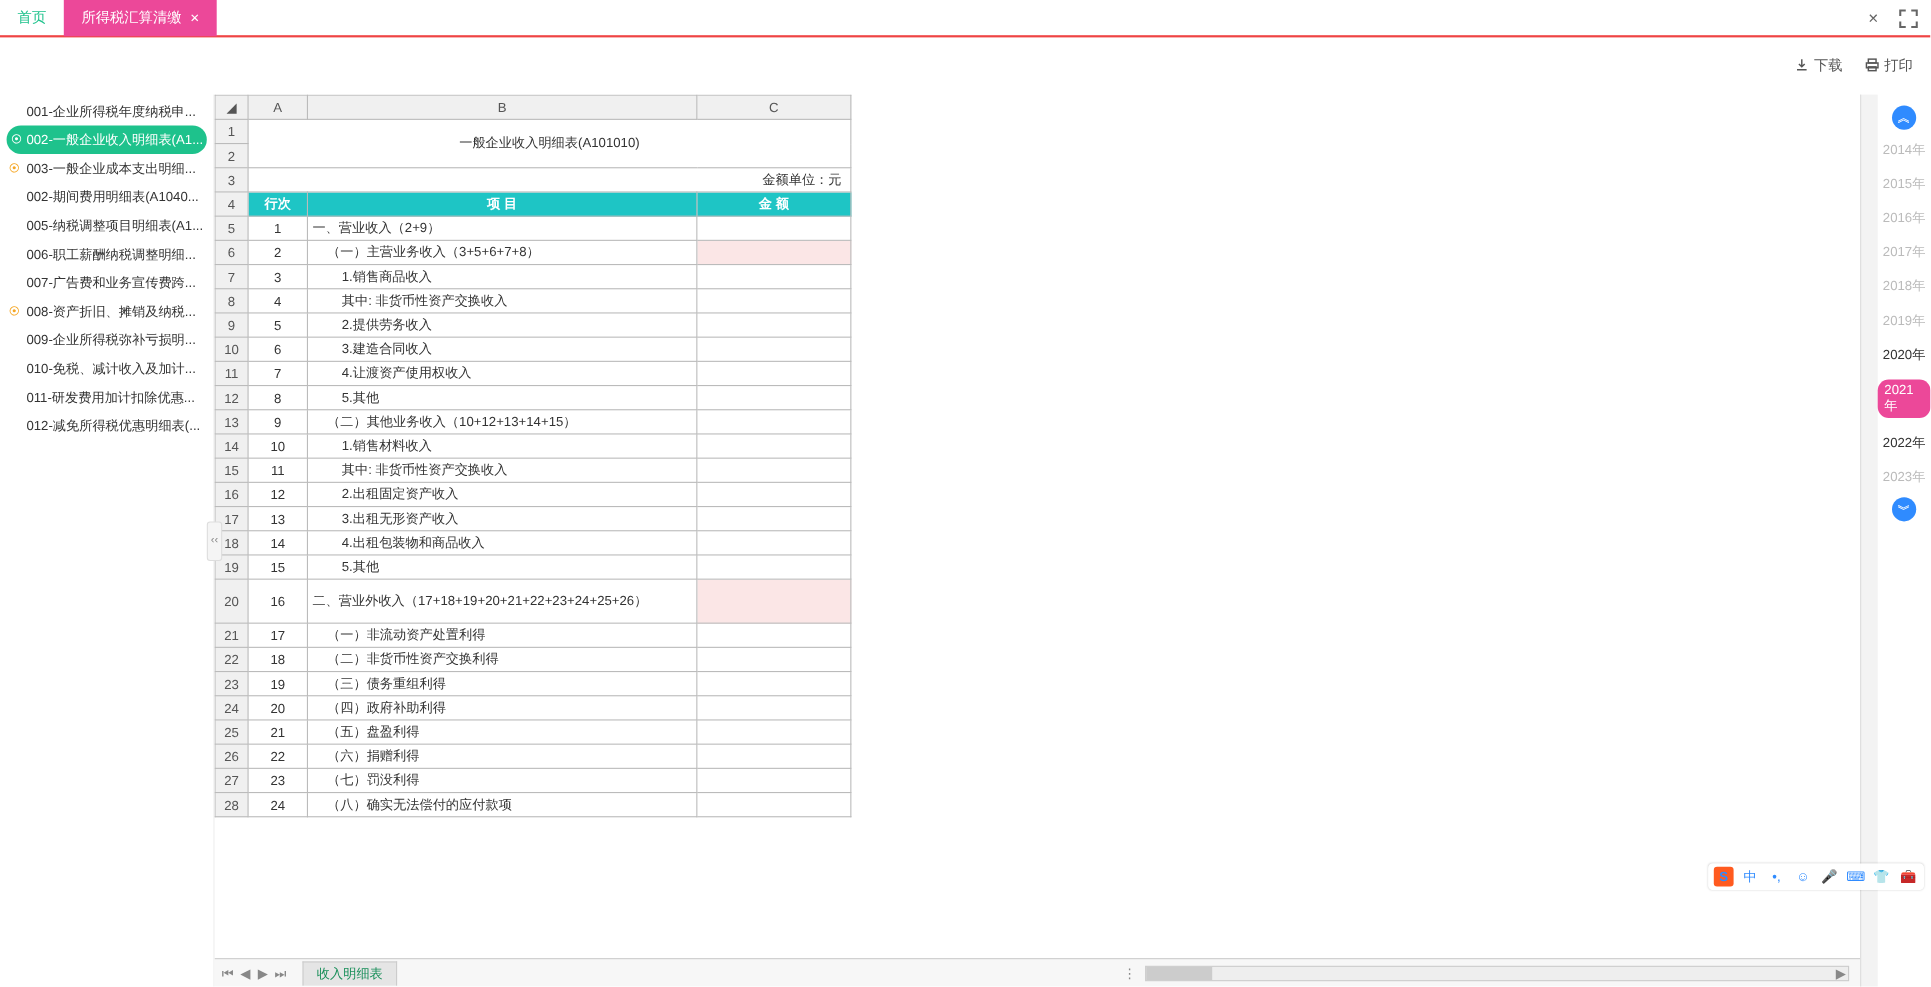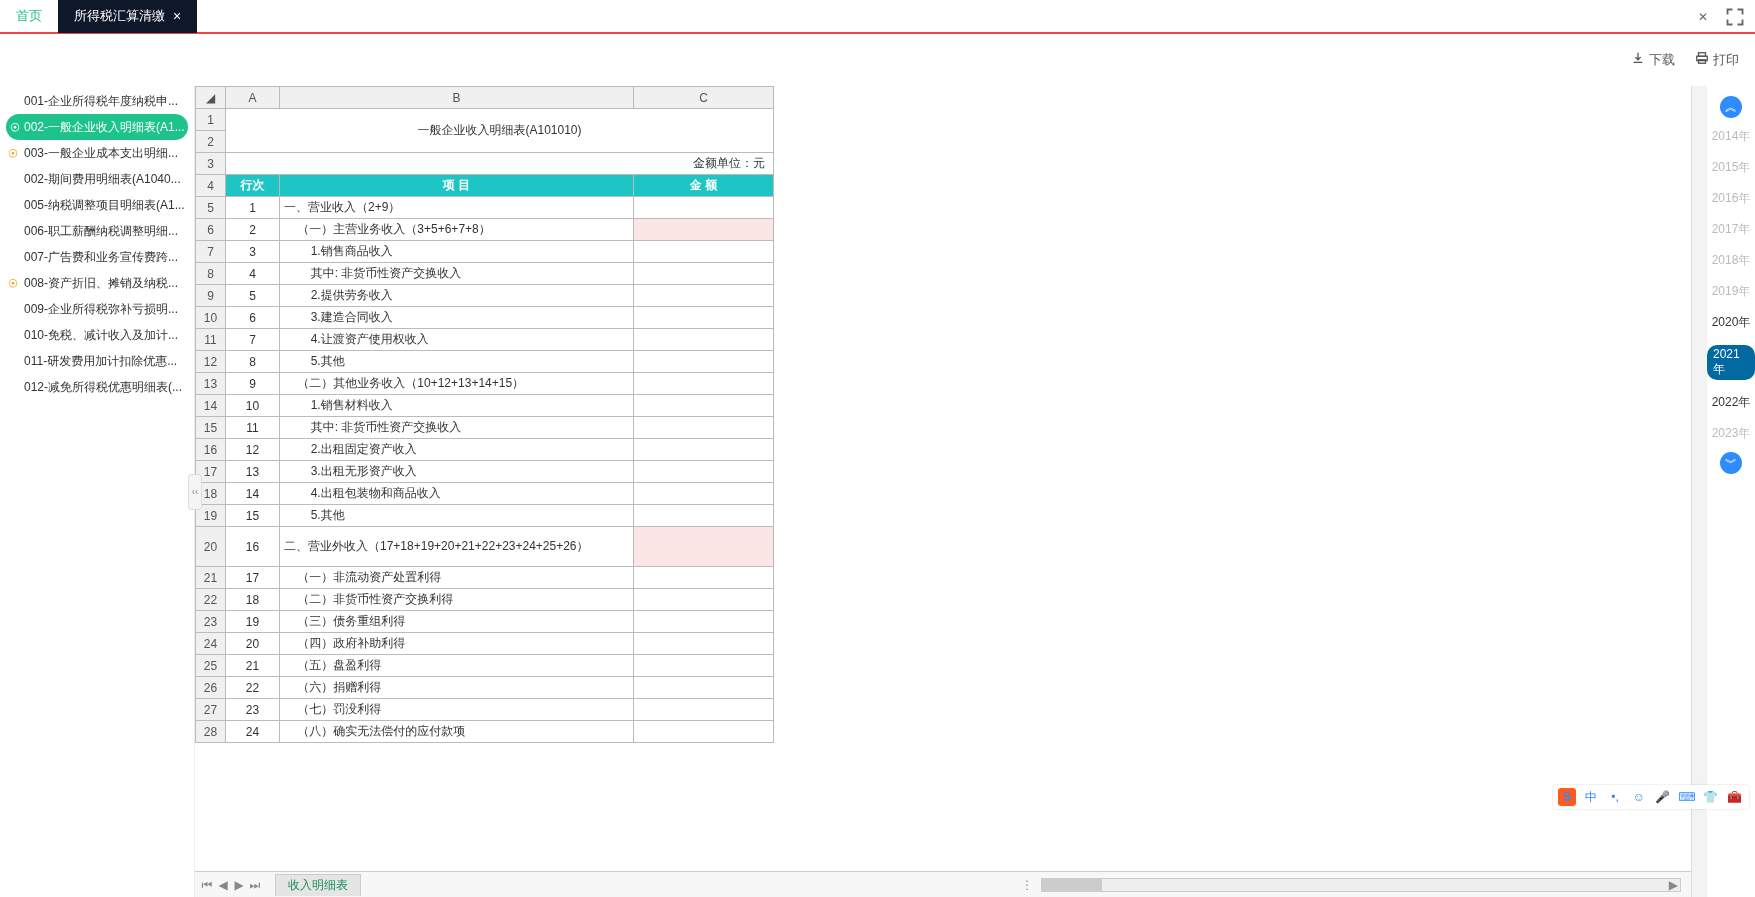--- a/index.html
+++ b/index.html
@@ -2,30 +2,30 @@
 <html><head>
 <meta charset="utf-8">
 <style>
 * { box-sizing: border-box; margin: 0; padding: 0; }
 body { font-family: "Microsoft YaHei", Arial, sans-serif; font-size: 12px; color: #333; background: #fff; overflow: hidden; }
 
 
 .topbar { display: flex; align-items: center; height: 34px; border-bottom: 2px solid #ef4444; position: relative; }
 .tab { height: 34px; display: flex; align-items: center; padding: 0 16px; font-size: 13px; cursor: pointer; }
 .tab.home { color: #1ec28c; }
-.tab.active { background: #0f172a; color: #fff; }
+.tab.active { background: #ec4899; color: #fff; }
 .tab .close { margin-left: 8px; font-size: 14px; }
 .topbar .right-icons { position: absolute; right: 10px; top: 0; height: 34px; display: flex; align-items: center; gap: 12px; }
 .icon-btn { width: 20px; height: 20px; display: flex; align-items: center; justify-content: center; cursor: pointer; color: #666; }
 
 
 .toolbar { display: flex; align-items: center; height: 52px; padding: 0 16px; }
 .warning { color: #e74c3c; font-size: 12px; line-height: 1.5; max-width: 720px; }
 .toolbar .spacer { flex: 1; }
-.tool-btn { display: flex; align-items: flex-start; gap: 4px; margin-left: 20px; color: #555; cursor: pointer; font-size: 13px; }
+.tool-btn { display: flex; align-items: center; gap: 4px; margin-left: 20px; color: #555; cursor: pointer; font-size: 13px; }
 .tool-btn svg { width: 14px; height: 14px; }
 
 
 .main { display: flex; height: calc(100vh - 86px); position: relative; }
 .sidebar { width: 195px; border-right: 1px solid #eee; overflow-y: auto; padding: 2px 0; }
 .side-item { height: 26px; display: flex; align-items: center; padding: 0 8px 0 24px; font-size: 12px; color: #333; white-space: nowrap; overflow: hidden; text-overflow: ellipsis; cursor: pointer; position: relative; }
 .side-item.active { background: #1ec28c; color: #fff; border-radius: 14px; margin: 0 6px; padding-left: 18px; }
 .side-item .mark { position: absolute; left: 8px; color: #f5a623; font-size: 10px; }
 .side-item.active .mark { color: #fff; left: 4px; }
 
@@ -57,21 +57,21 @@
 .sheet-tab { background: #e5e5e5; border: 1px solid #ccc; border-bottom: none; padding: 2px 12px; color: #1a8f5a; margin-left: 8px; }
 .sheet-footer .hscroll-zone { flex: 1; display:flex; align-items:center; justify-content:flex-end; padding-right:10px; }
 .hscroll-track { width: 640px; height: 14px; background: #eee; border: 1px solid #ccc; position: relative; }
 .hscroll-thumb { position: absolute; left: 0; top: 0; height: 100%; width: 60px; background: #ccc; }
 
 
 .year-rail { width: 48px; display: flex; flex-direction: column; align-items: center; padding-top: 10px; gap: 10px; }
 .rail-btn { width: 22px; height: 22px; border-radius: 50%; background: #2f8bff; color: #fff; display: flex; align-items: center; justify-content: center; font-size: 12px; cursor: pointer; }
 .year-item { font-size: 12px; color: #bbb; cursor: pointer; }
 .year-item.near { color: #333; }
-.year-item.active { background: #0369a1; color: #fff; border-radius: 10px; padding: 2px 6px; }
+.year-item.active { background: #ec4899; color: #fff; border-radius: 10px; padding: 2px 6px; }
 
 
 .vscroll-fake { width: 16px; background: #f3f3f3; border-left: 1px solid #ddd; }
 
 
 .ime-tray { position: fixed; right: 6px; bottom: 88px; display: flex; align-items: center; gap: 6px; background: rgba(255,255,255,0.9); padding: 3px 5px; border-radius: 4px; box-shadow: 0 0 2px rgba(0,0,0,.2); }
 .ime-tray .ime-icon { width: 18px; height: 18px; display: flex; align-items: center; justify-content: center; font-size: 12px; color: #2f8bff; }
 .ime-logo { background: #ff5a1f; color: #fff; border-radius: 3px; font-weight: bold; width: 20px; height: 20px; }
 </style>
 </head>

